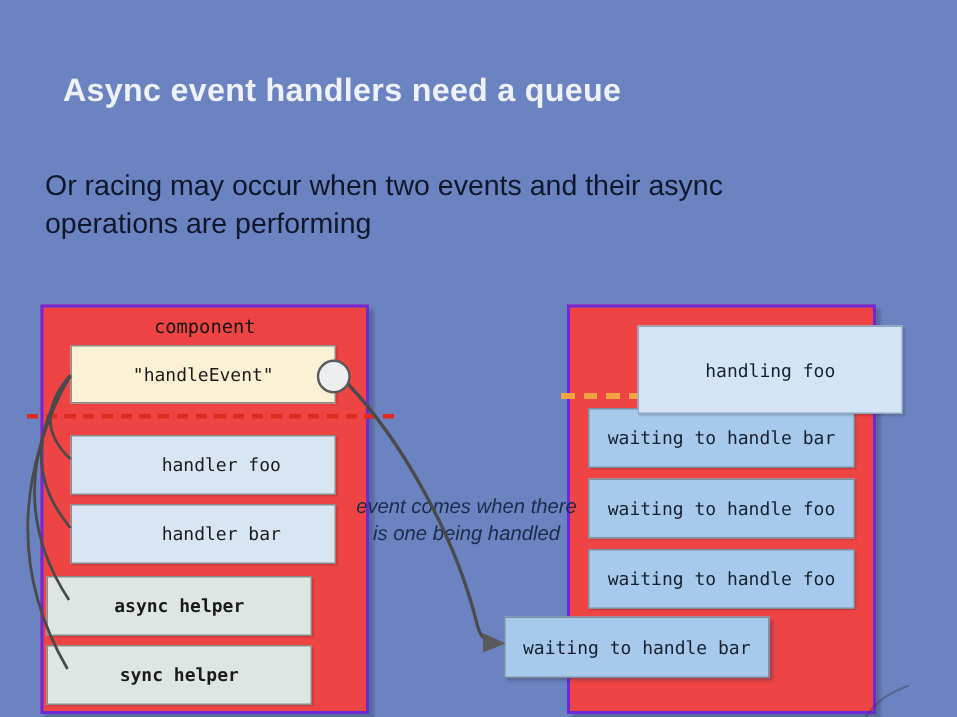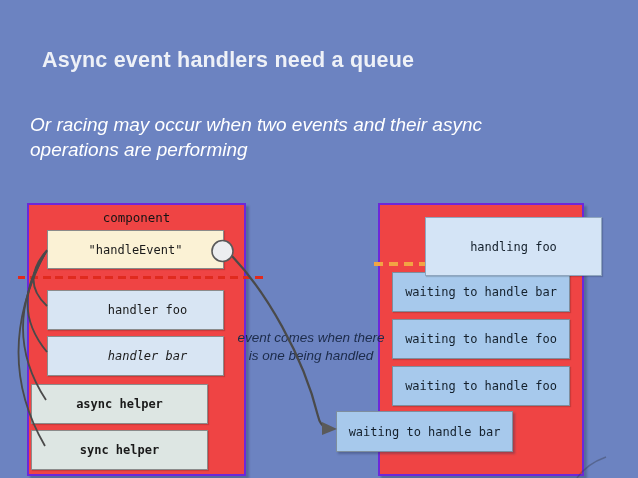--- a/index.html
+++ b/index.html
@@ -11,23 +11,22 @@
     font-family:"Liberation Sans",sans-serif;
   }
   .title{
     position:absolute;left:30px;top:48px;
     font-size:21.5px;font-weight:600;color:#EEF1F7;
     letter-spacing:0.2px;
     margin-left:12px;
   }
   .subtitle{
     position:absolute;left:30px;top:112px;width:520px;
-    font-size:19px;font-weight:400;color:#ffffff;
+    font-size:19px;font-weight:400;color:#0f172a;
     line-height:25px;
-    font-style:italic;
   }
   .panel{
     position:absolute;
     background:#ef4444;
     border:2px solid #6d28d9;
     box-shadow:3px 3px 2px rgba(50,60,90,0.35);
   }
   #component-panel{left:27px;top:203px;width:215px;height:269px;}
   #queue-panel{left:378px;top:203px;width:202px;height:269px;}
   .panel-label{
@@ -43,21 +42,21 @@
     font-size:12px;color:#1A1A1A;
     border:1px solid #8B8B8B;
     box-shadow:1px 1px 1px rgba(0,0,0,0.15);
     box-sizing:border-box;
     white-space:nowrap;
   }
   .entry-box{left:18px;top:25px;width:177px;height:39px;background:#FBF2D5;}
   .handler-box{left:18px;width:177px;height:40px;background:#D8E5F3;padding-left:24px;}
   .helper-box{left:2px;width:177px;height:40px;background:#DDE6E3;font-weight:bold;}
   #handler-0{top:85px;}
-  #handler-1{top:131px;font-style:italic;}
+  #handler-1{top:131px;}
   #helper-0{top:179px;}
   #helper-1{top:225px;}
   .queue-box{
     left:12px;width:178px;height:40px;background:#A7C9EC;
     border:1px solid #7E8E9E;color:#14202C;
   }
   #queue-0{top:67px;}
   #queue-1{top:114px;}
   #queue-2{top:161px;}
   #handling-box{

